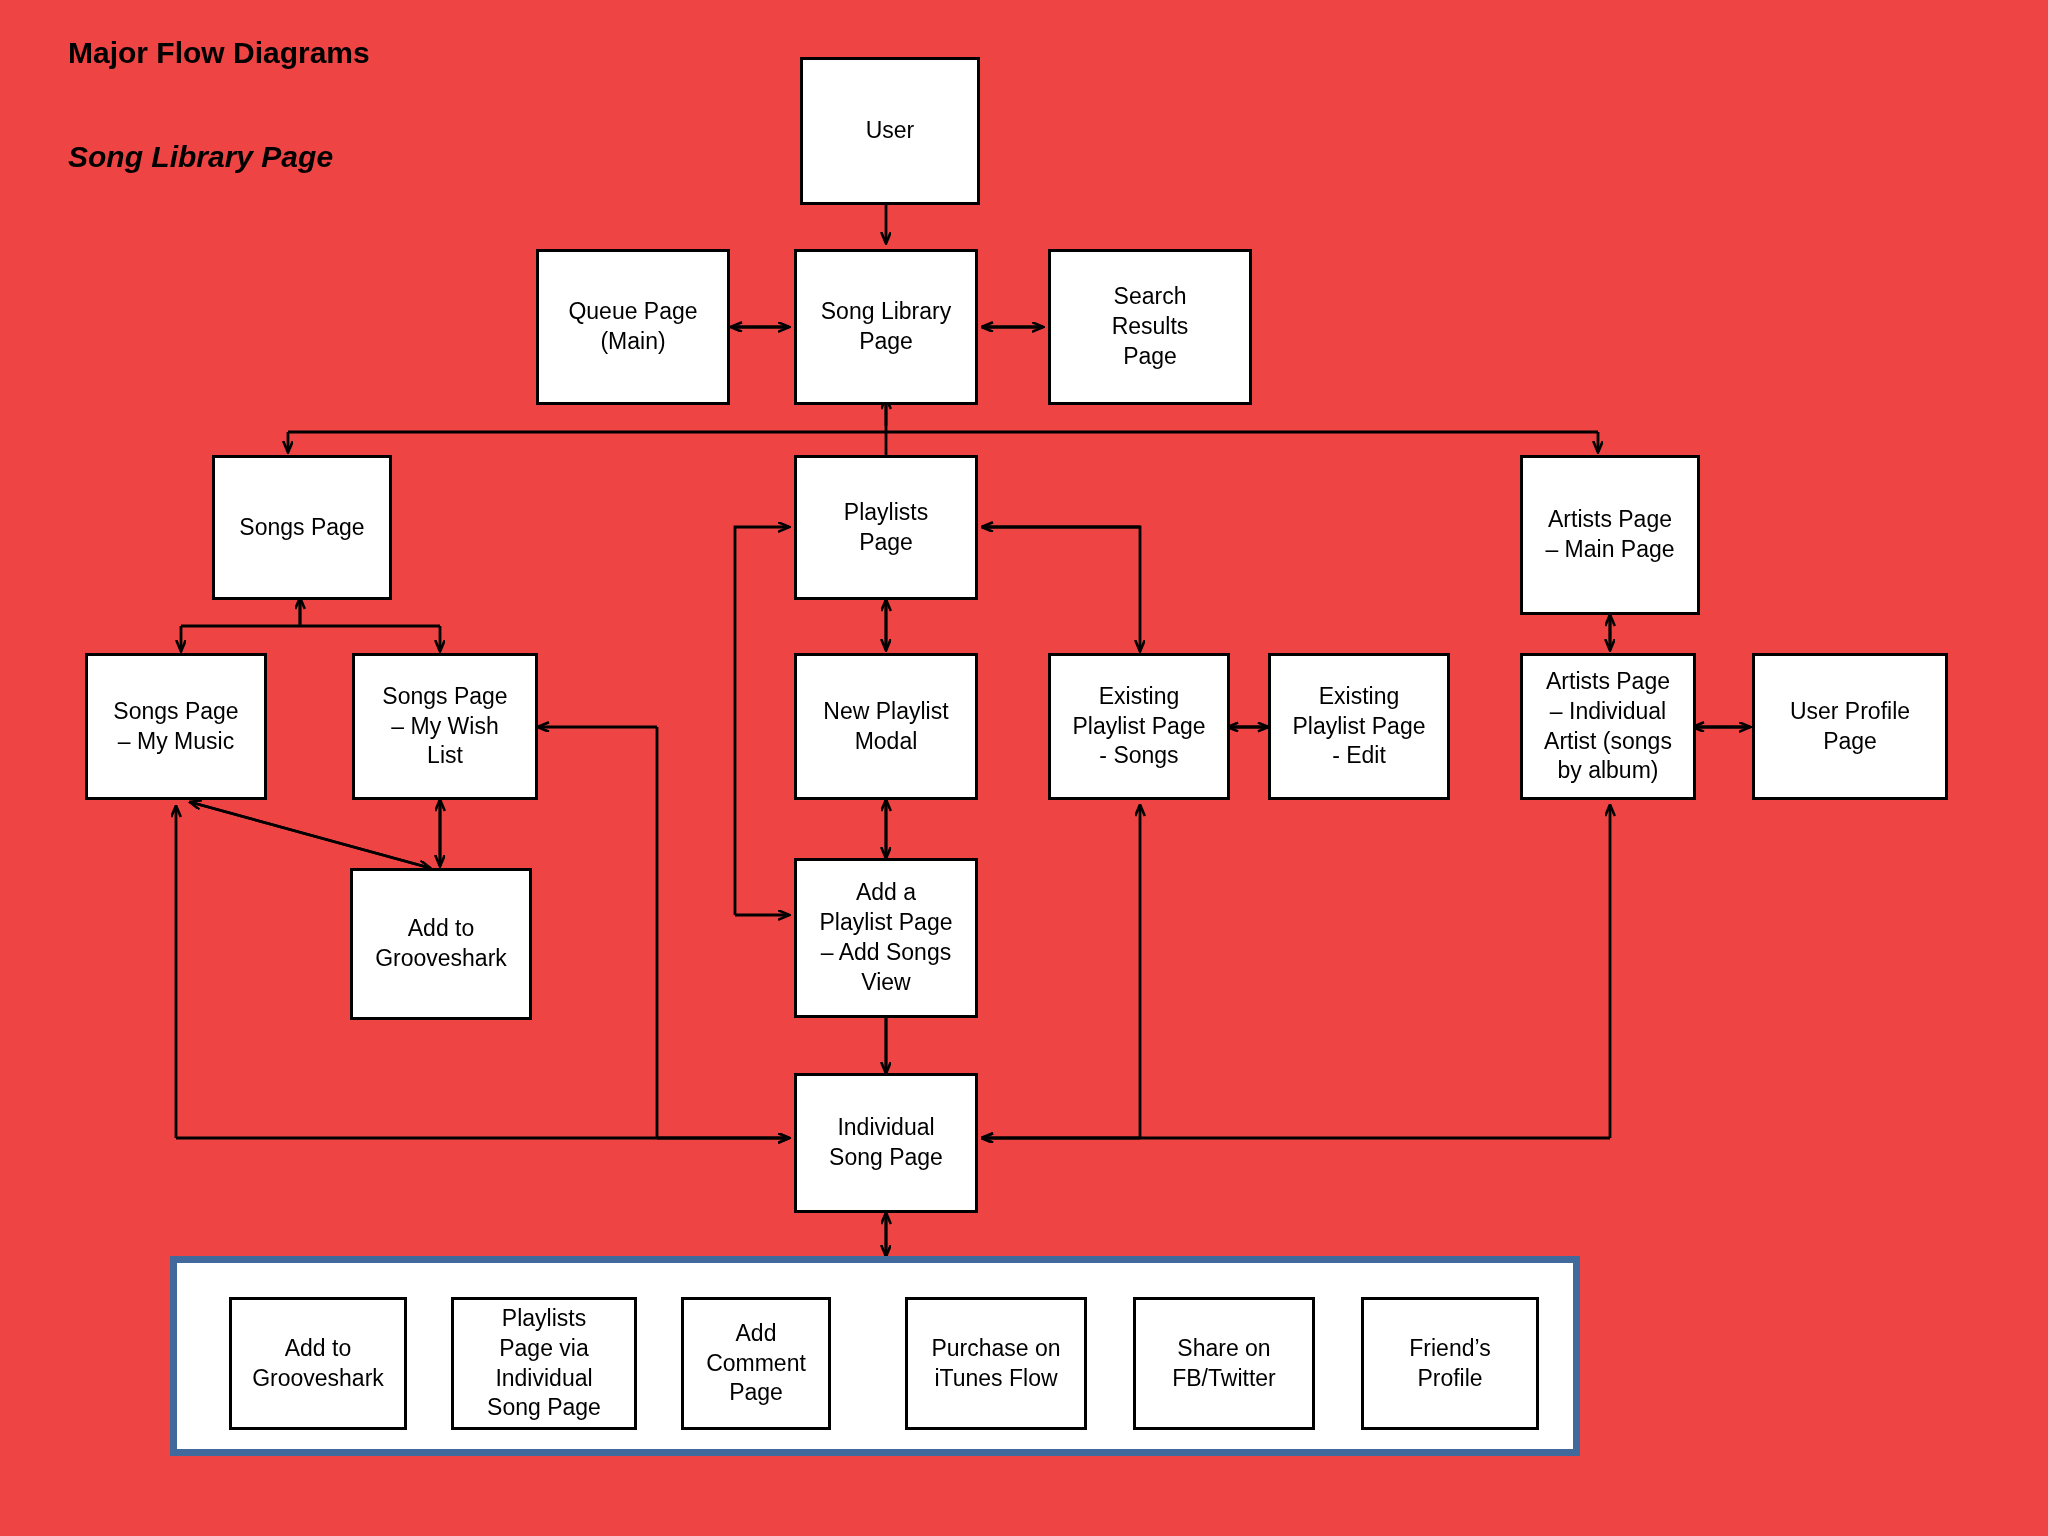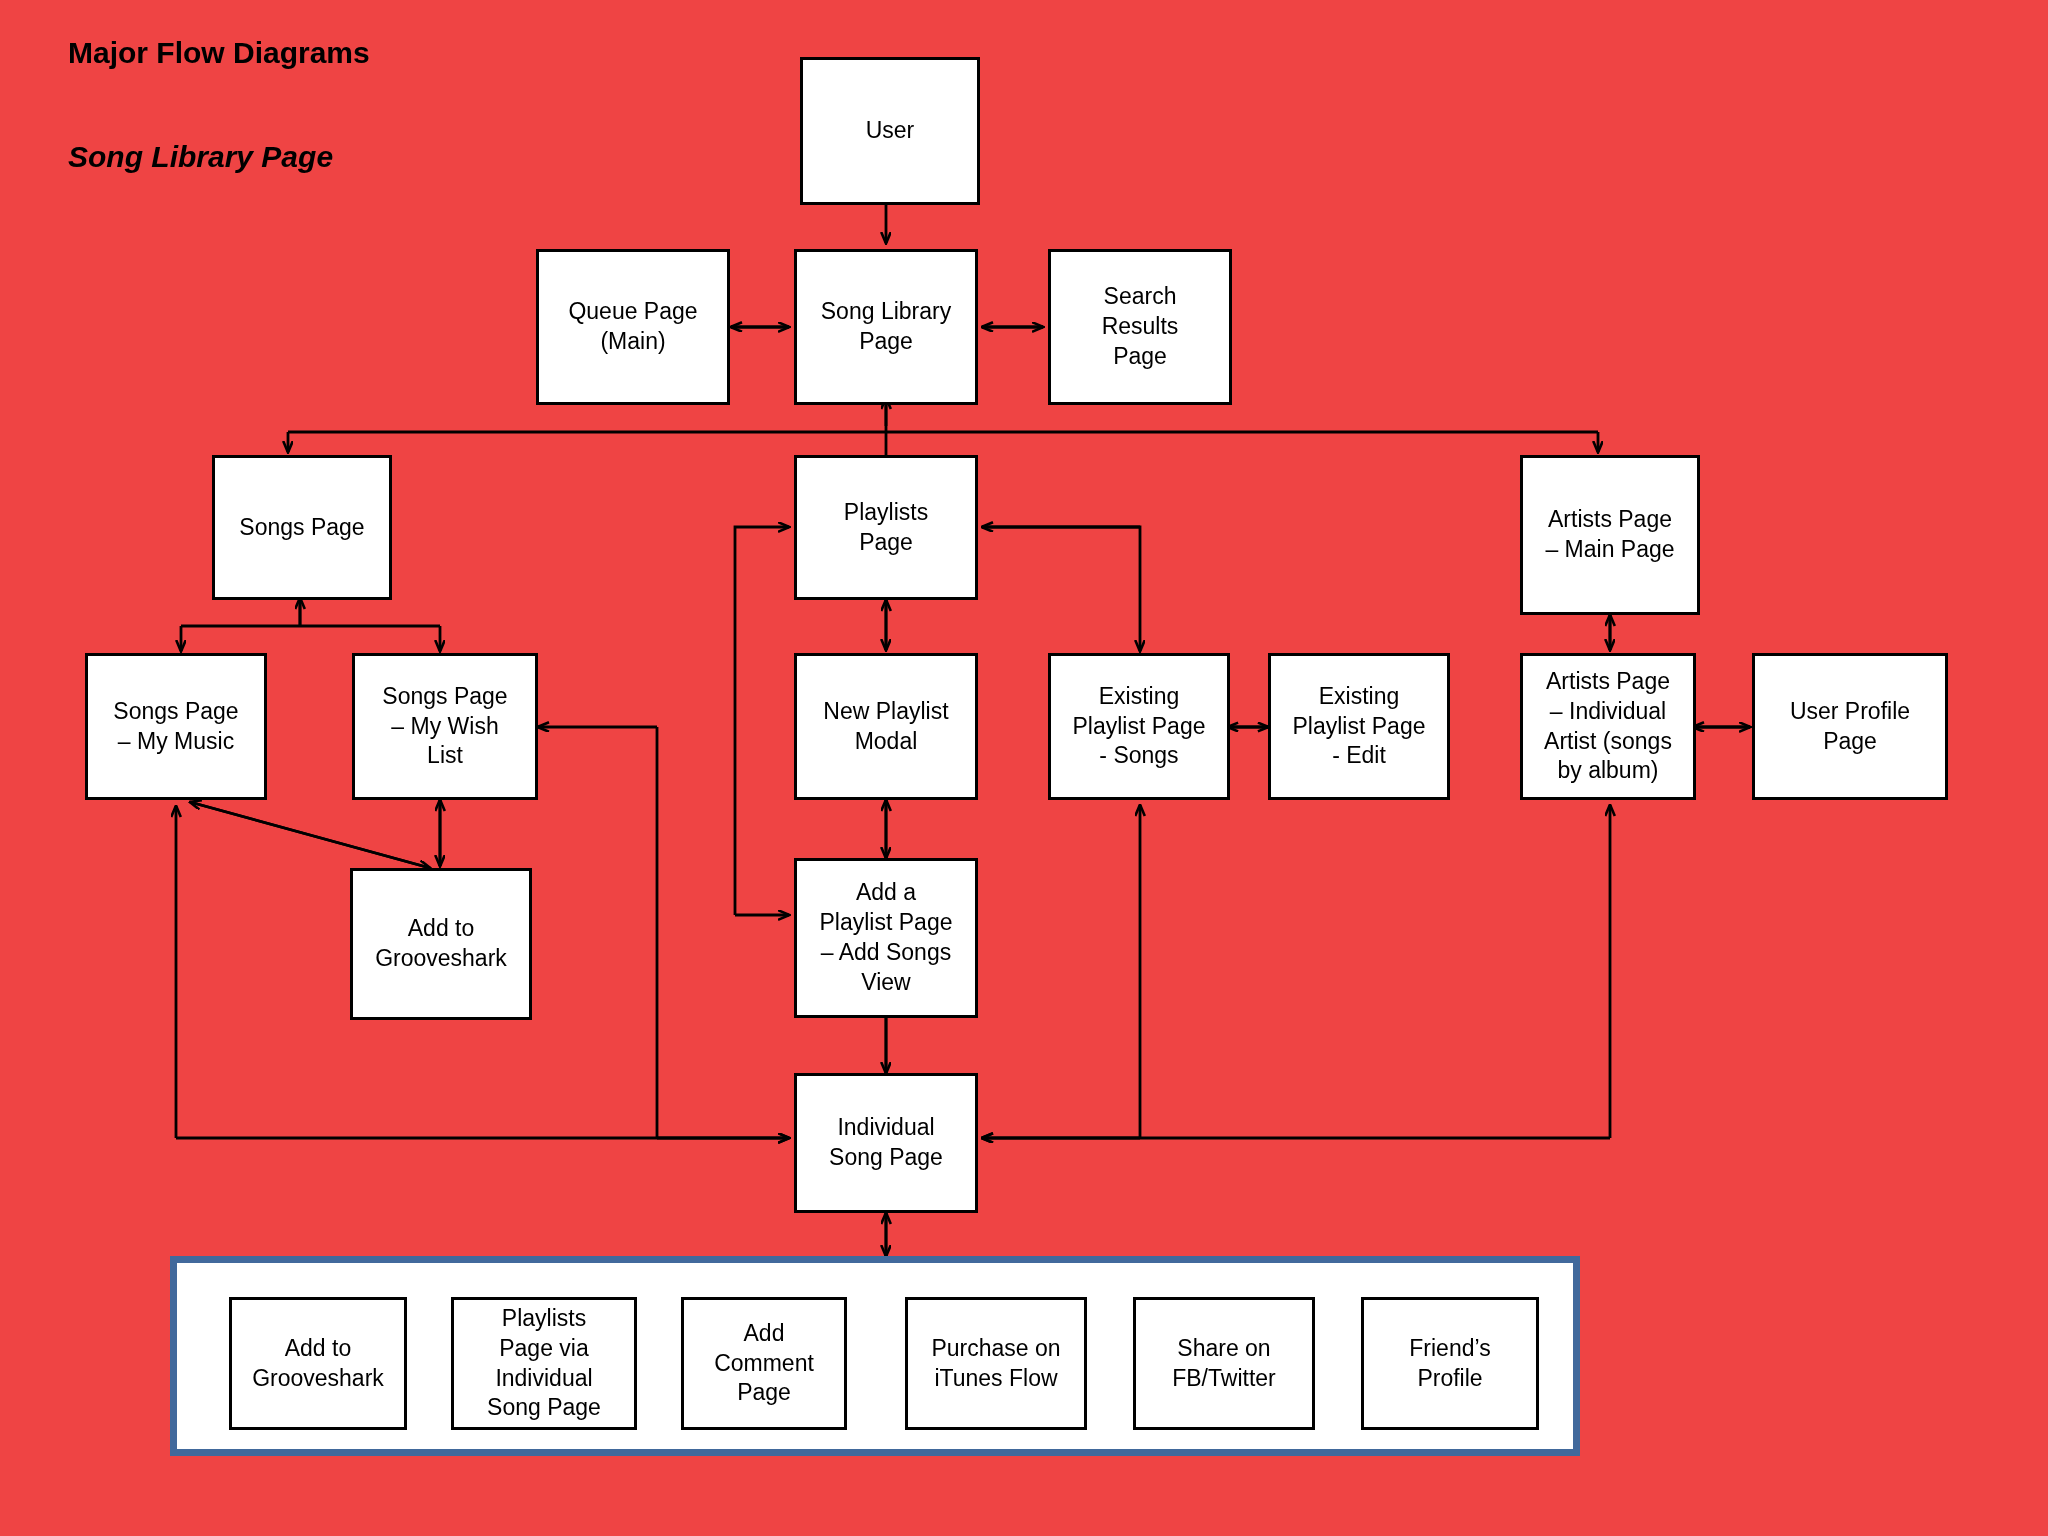--- a/index.html
+++ b/index.html
@@ -166,21 +166,21 @@
   </div>
 
   <div class="node" style="left:536px;top:249px;width:194px;height:156px;">
     <span class="lbl">Queue Page<br>(Main)</span>
   </div>
 
   <div class="node" style="left:794px;top:249px;width:184px;height:156px;">
     <span class="lbl">Song Library<br>Page</span>
   </div>
 
-  <div class="node" style="left:1048px;top:249px;width:184px;height:156px;">
+  <div class="node" style="left:1048px;top:249px;width:204px;height:156px;">
     <span class="lbl">Search<br>Results<br>Page</span>
   </div>
 
   <div class="node" style="left:212px;top:455px;width:180px;height:145px;">
     <span class="lbl">Songs Page</span>
   </div>
 
   <div class="node" style="left:794px;top:455px;width:184px;height:145px;">
     <span class="lbl">Playlists<br>Page</span>
   </div>
@@ -229,21 +229,21 @@
     <span class="lbl">Individual<br>Song Page</span>
   </div>
 
   <div id="blue-group" style="left:170px;top:1256px;width:1410px;height:200px;">
     <div class="chip" style="left:52px;top:34px;width:178px;height:133px;">
       <span class="lbl">Add to<br>Grooveshark</span>
     </div>
     <div class="chip" style="left:274px;top:34px;width:186px;height:133px;">
       <span class="lbl">Playlists<br>Page via<br>Individual<br>Song Page</span>
     </div>
-    <div class="chip" style="left:504px;top:34px;width:166px;height:133px;">
+    <div class="chip" style="left:504px;top:34px;width:150px;height:133px;">
       <span class="lbl">Add<br>Comment<br>Page</span>
     </div>
     <div class="chip" style="left:728px;top:34px;width:182px;height:133px;">
       <span class="lbl">Purchase on<br>iTunes Flow</span>
     </div>
     <div class="chip" style="left:956px;top:34px;width:182px;height:133px;">
       <span class="lbl">Share on<br>FB/Twitter</span>
     </div>
     <div class="chip" style="left:1184px;top:34px;width:178px;height:133px;">
       <span class="lbl">Friend’s<br>Profile</span>

